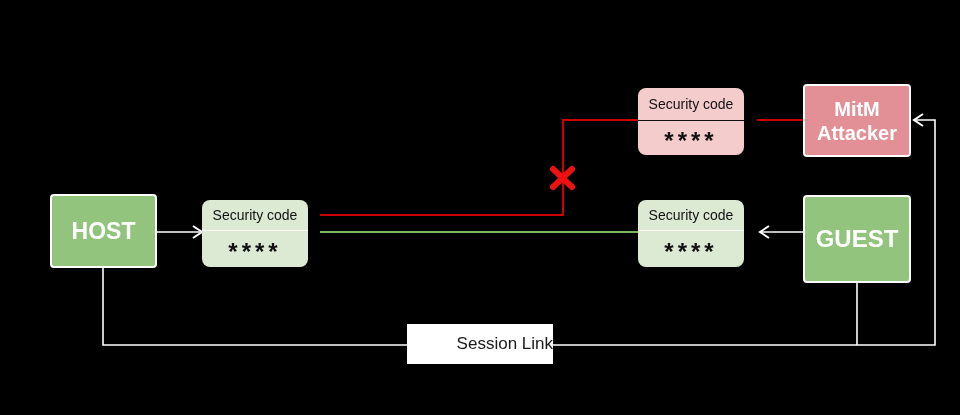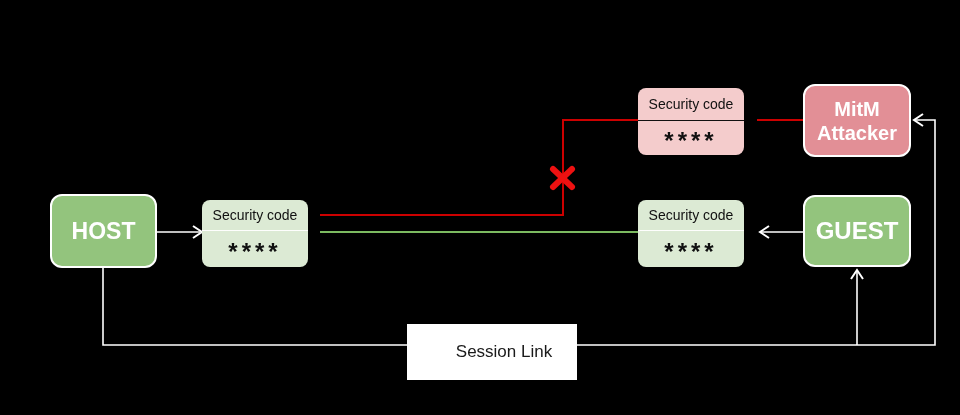--- a/index.html
+++ b/index.html
@@ -2,48 +2,48 @@
 <html><head>
 <meta charset="utf-8">
 <style>
   html,body{margin:0;padding:0;background:#000;}
   .canvas{
     position:relative;width:960px;height:415px;background:#000;overflow:hidden;
     font-family:"Liberation Sans","DejaVu Sans",sans-serif;
   }
   .connectors{position:absolute;left:0;top:0;z-index:1;}
   .node{
-    position:absolute;z-index:2;border:2px solid #fff;border-radius:12px;
+    position:absolute;z-index:2;border:2px solid #fff;border-radius:4px;
     display:flex;align-items:center;justify-content:center;
     color:#fff;font-weight:bold;text-align:center;box-sizing:border-box;
   }
   .node-host  {left:50px; top:194px;width:107px;height:74px;font-size:23px;background:#93c47d;}
-  .node-guest {left:803px;top:195px;width:108px;height:72px;font-size:24px;background:#93c47d;}
+  .node-guest {left:803px;top:195px;width:108px;height:88px;font-size:24px;background:#93c47d;}
   .node-attacker{left:803px;top:84px;width:108px;height:73px;font-size:20px;line-height:1.2;background:#e28f96;white-space:pre-line;}
   .codebox{
     position:absolute;z-index:2;width:106px;height:67px;border-radius:8px;
     box-sizing:border-box;overflow:hidden;color:#111;
   }
   .codebox .code-title{
     height:30px;display:flex;align-items:center;justify-content:center;
     font-size:14px;border-bottom:1px solid rgba(255,255,255,.95);
   }
   .codebox .code-value{
     height:35px;display:flex;align-items:center;justify-content:center;
     font-size:24px;font-weight:bold;letter-spacing:4px;padding-top:6px;box-sizing:border-box;
   }
   .codebox-host    {left:202px;top:200px;background:#dcead4;}
   .codebox-guest   {left:638px;top:200px;background:#dcead4;}
   .codebox-attacker{left:638px;top:88px; background:#f4cccc;}
   .codebox-attacker .code-title{height:32px;border-bottom:1px solid #111;}
   .codebox-attacker .code-value{height:33px;}
   .session-label{
-    position:absolute;z-index:3;left:407px;top:324px;width:146px;height:56px;
+    position:absolute;z-index:3;left:407px;top:324px;width:146px;height:40px;
     background:#fff;color:#1a1a1a;font-size:17px;
-    display:flex;align-items:center;justify-content:center;padding-left:24px;
+    display:flex;align-items:center;justify-content:flex-end;
   }
 </style>
 </head>
 <body>
 
 <div class="canvas">
 
   <svg class="connectors" width="960" height="415" viewBox="0 0 960 415">
 
     <path d="M103 268 L103 345 L935 345 L935 120 L914 120" fill="none" stroke="#ffffff" stroke-width="1.6"></path>

